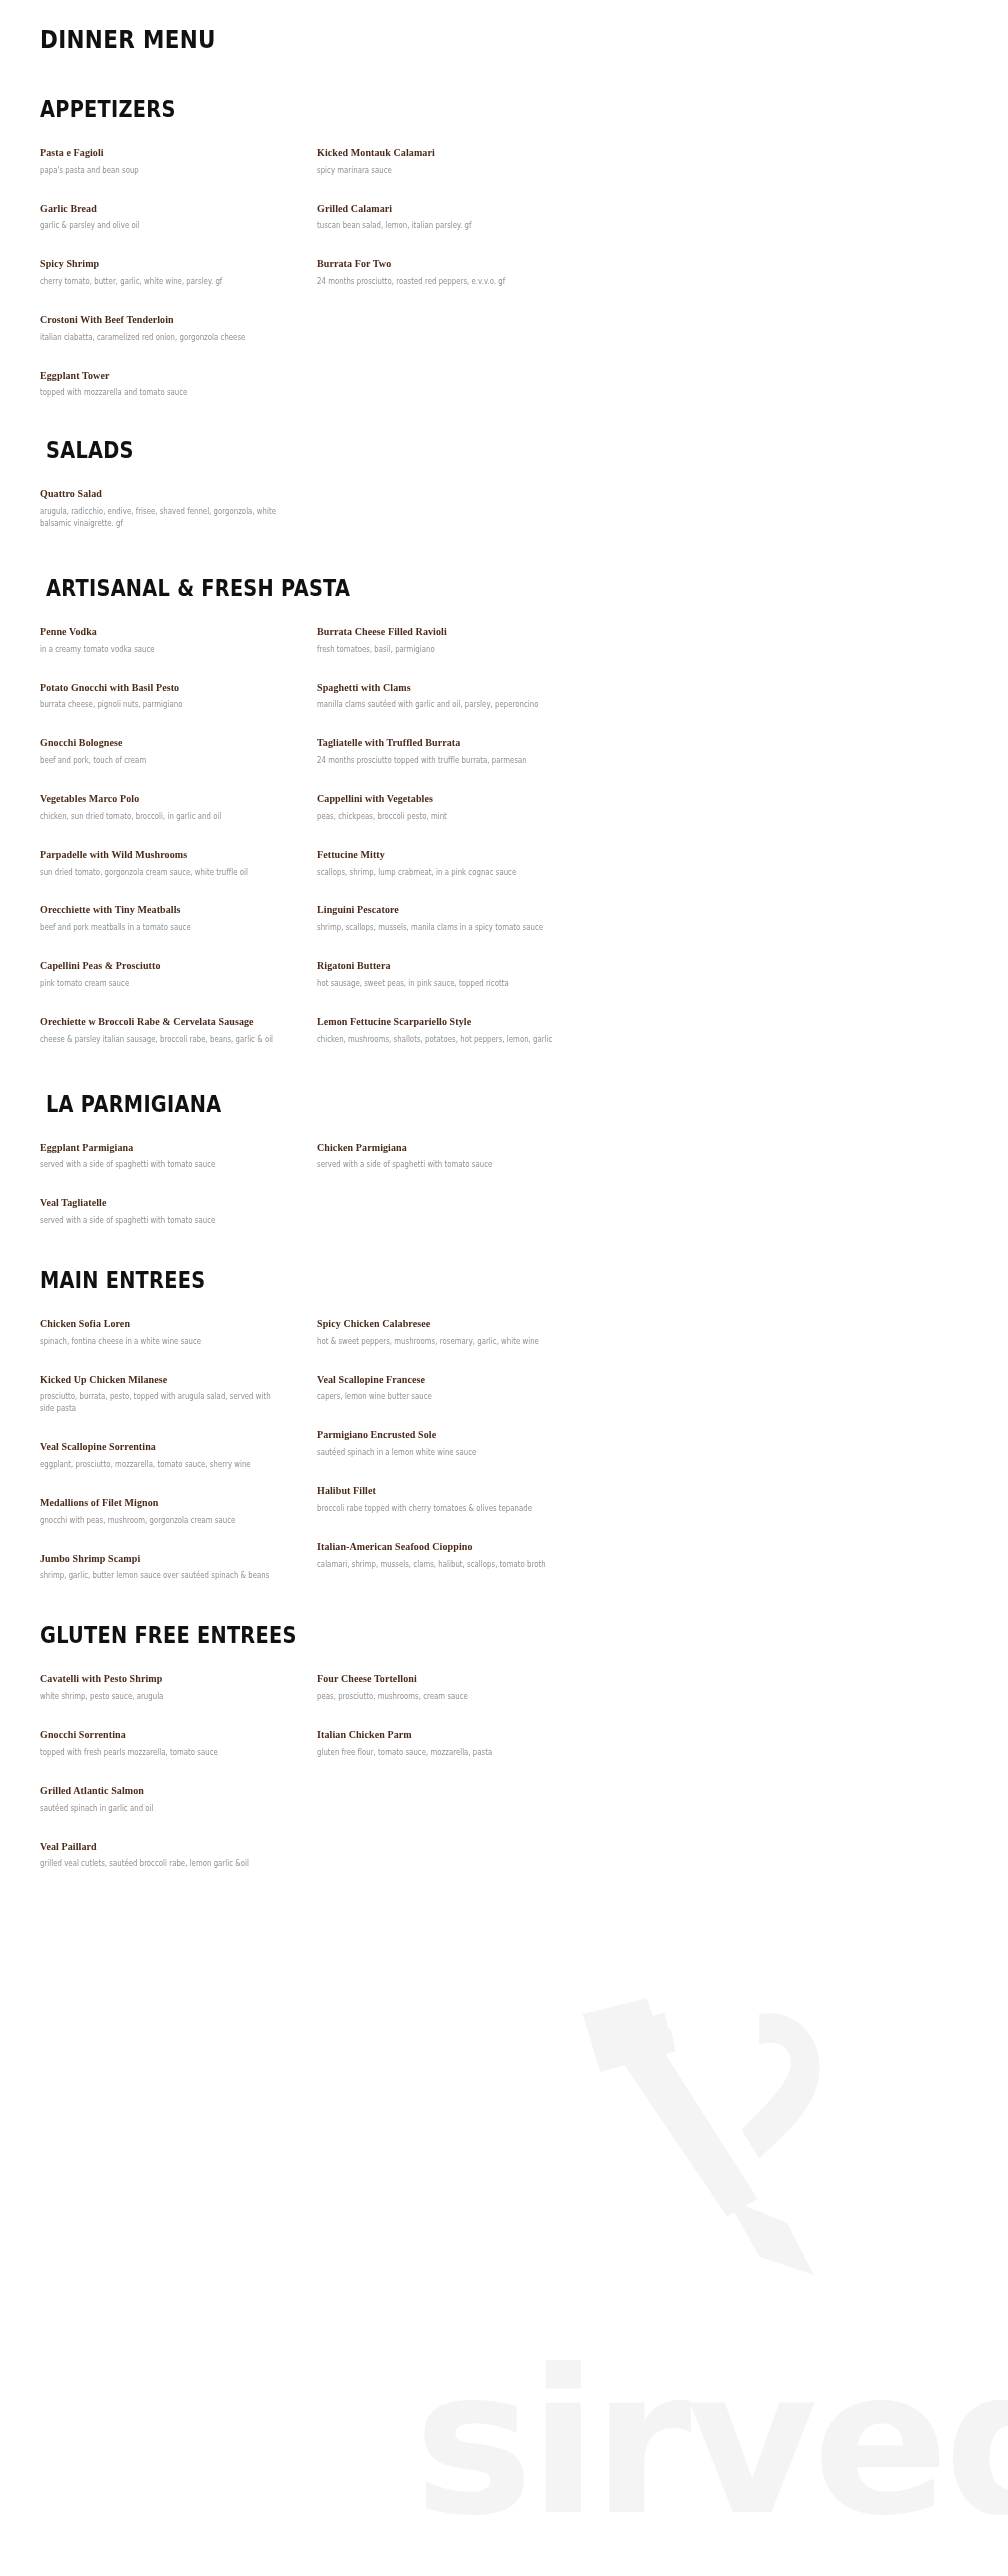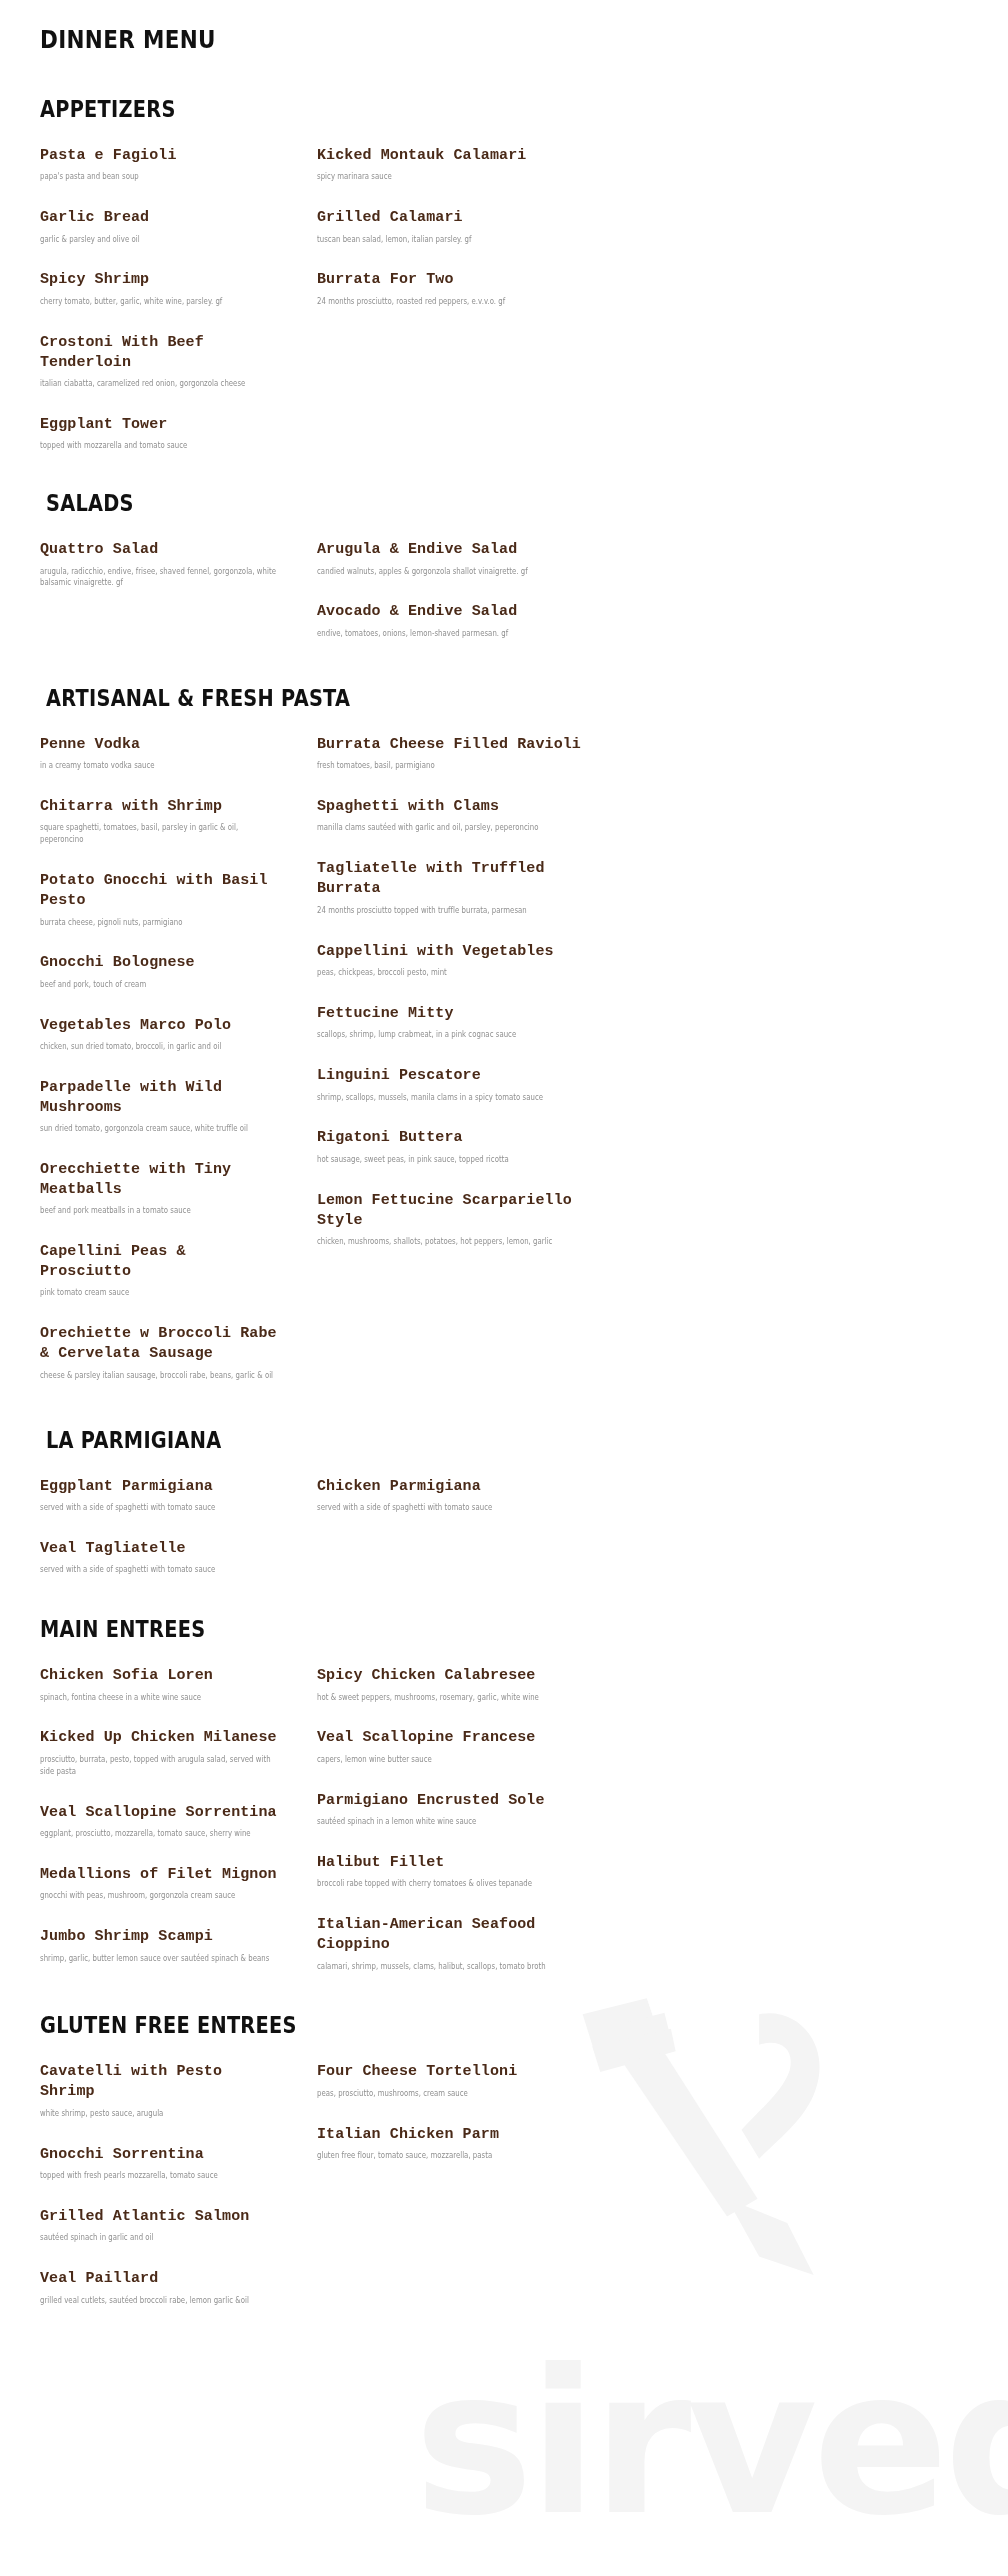--- a/index.html
+++ b/index.html
@@ -79,23 +79,23 @@
     column-gap: 0;
     margin-top: 24px;
   }
   .col { display: block; }
   .col-right { padding-left: 20px; }
 
   .menu-item { margin-bottom: 25px; }
   .menu-item:last-child { margin-bottom: 0; }
 
   .item-name {
-    font-family: Liberation Mono, monospace;
+    font-family: Liberation Serif, serif;
     font-weight: bold;
-    font-size: 15px;
+    font-size: 10px;
     line-height: 1.32;
     color: #4a2a18;
     letter-spacing: 0.1px;
     margin-bottom: 5.6px;
     max-width: 241px;
   }
   .item-desc {
     font-family: "DejaVu Sans Condensed", "DejaVu Sans", sans-serif;
     font-size: 8.4px;
     line-height: 1.42;
@@ -184,48 +184,34 @@
 
   <div class="section">
     <h2 class="section-heading sub-indent">SALADS</h2>
     <div class="items-grid">
       <div class="col col-left">
         <div class="menu-item">
           <div class="item-name">Quattro Salad</div>
           <div class="item-desc">arugula, radicchio, endive, frisee, shaved fennel, gorgonzola, white balsamic vinaigrette. gf</div>
         </div>
       </div>
-      <div class="col col-right">
-        <div class="menu-item">
-          <div class="item-name">Arugula &amp; Endive Salad</div>
-          <div class="item-desc">candied walnuts, apples &amp; gorgonzola shallot vinaigrette. gf</div>
-        </div>
-        <div class="menu-item">
-          <div class="item-name">Avocado &amp; Endive Salad</div>
-          <div class="item-desc">endive, tomatoes, onions, lemon-shaved parmesan. gf</div>
-        </div>
-      </div>
     </div>
   </div>
 
   <div class="gap-pasta"></div>
 
   <div class="section">
     <h2 class="section-heading sub-indent">ARTISANAL &amp; FRESH PASTA</h2>
     <div class="items-grid">
       <div class="col col-left">
         <div class="menu-item">
           <div class="item-name">Penne Vodka</div>
           <div class="item-desc">in a creamy tomato vodka sauce</div>
         </div>
         <div class="menu-item">
-          <div class="item-name">Chitarra with Shrimp</div>
-          <div class="item-desc">square spaghetti, tomatoes, basil, parsley in garlic &amp; oil, peperoncino</div>
-        </div>
-        <div class="menu-item">
           <div class="item-name">Potato Gnocchi with Basil Pesto</div>
           <div class="item-desc">burrata cheese, pignoli nuts, parmigiano</div>
         </div>
         <div class="menu-item">
           <div class="item-name">Gnocchi Bolognese</div>
           <div class="item-desc">beef and pork, touch of cream</div>
         </div>
         <div class="menu-item">
           <div class="item-name">Vegetables Marco Polo</div>
           <div class="item-desc">chicken, sun dried tomato, broccoli, in garlic and oil</div>

